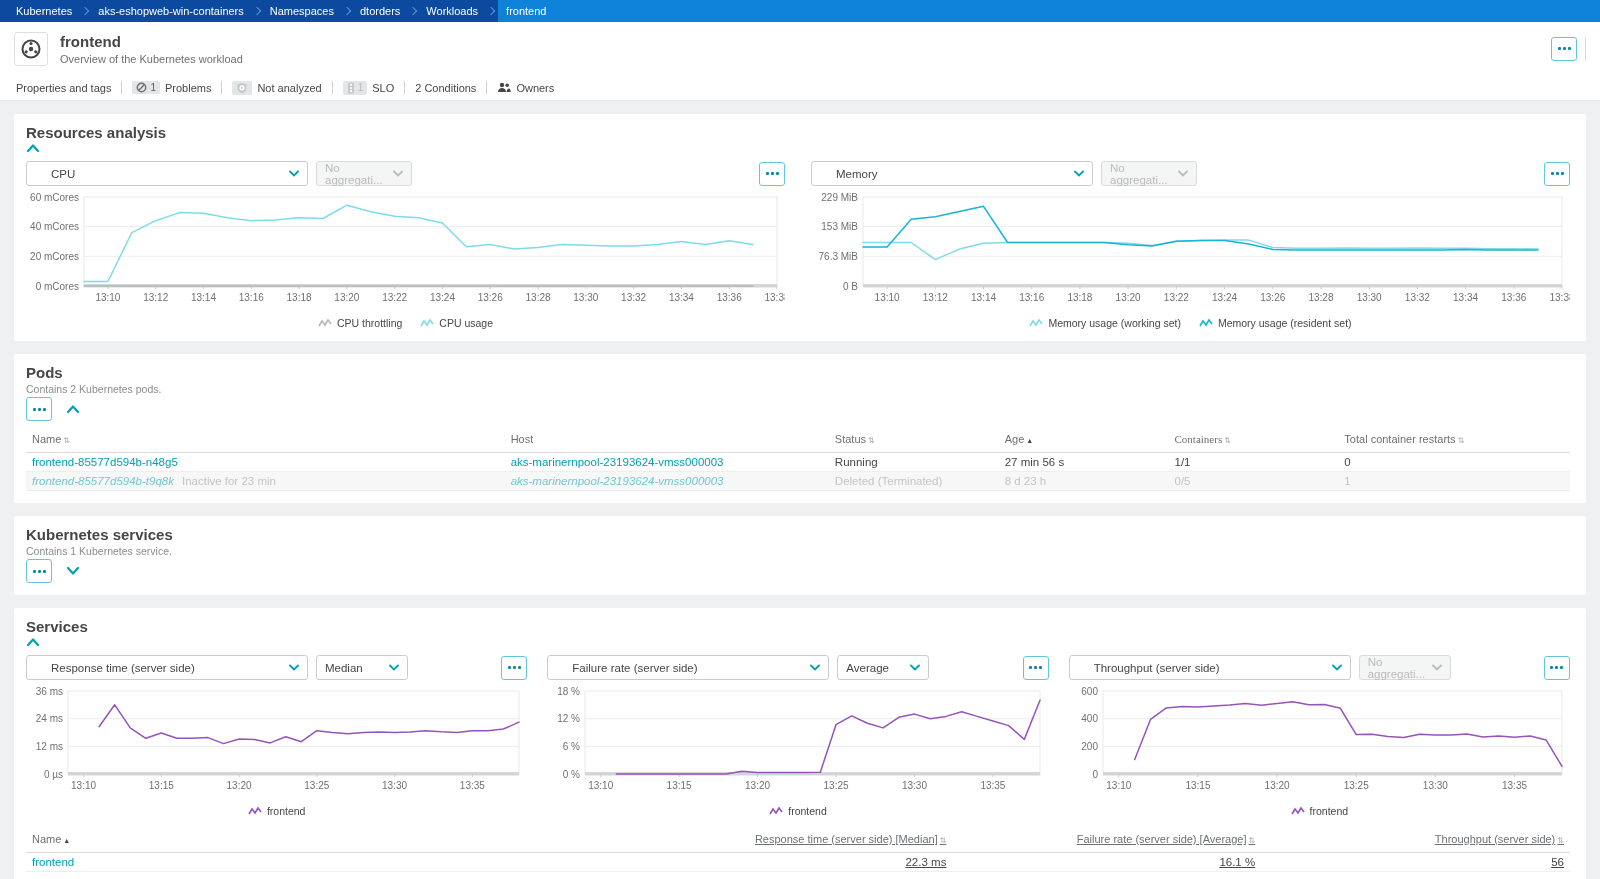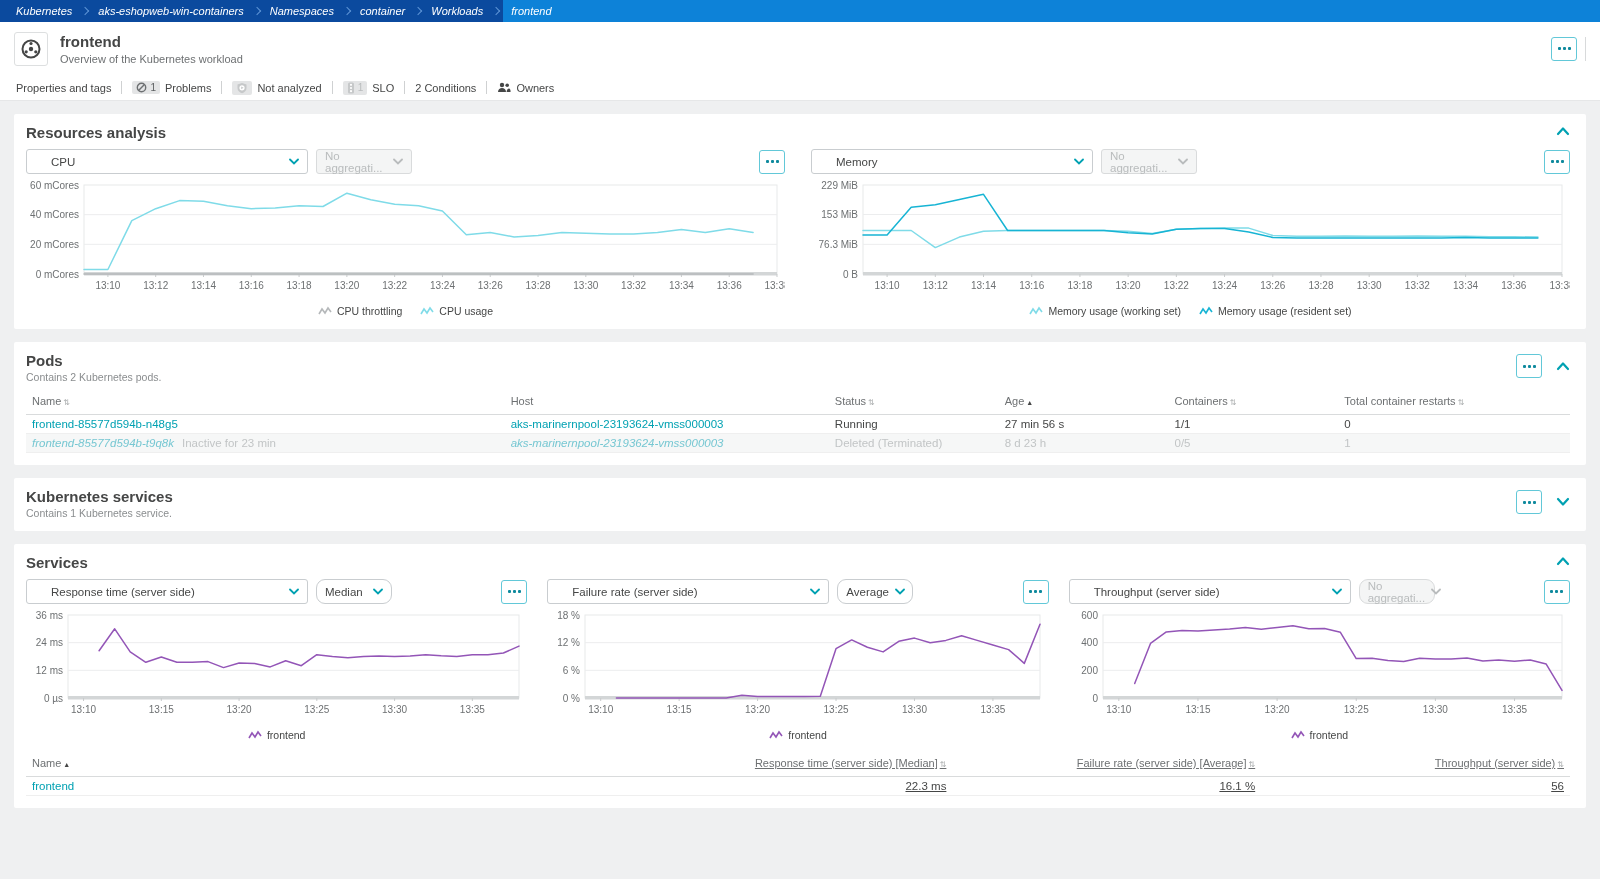--- a/index.html
+++ b/index.html
@@ -1,20 +1,20 @@
 <!DOCTYPE html>
 <html><head>
 <meta charset="utf-8">
 <style>
   * { margin:0; padding:0; box-sizing:border-box; }
   html,body { width:1600px; height:879px; overflow:hidden; }
   body { font-family:"Liberation Sans", sans-serif; background:#eff0f1; color:#454646; }
 
   
-  .crumb-bar { height:22px; background:#0d82d8; display:flex; align-items:stretch; font-size:11px; color:#fff;font-style:italic; }
+  .crumb-bar { height:22px; background:#0d82d8; display:flex; align-items:stretch; font-size:11px; color:#fff; }
   .crumb-dark { display:flex; align-items:center; background:#0b4a9e; padding-left:10px; }
   .crumb-item { padding:0 6px; white-space:nowrap; cursor:pointer; }
   .crumb-sep { width:6px; height:6px; border-top:1.5px solid #5e95d6; border-right:1.5px solid #5e95d6; transform:rotate(45deg); margin:0 4px; flex:none; }
   .crumb-current { display:flex; align-items:center; padding:0 8px; }
 
   
   .page-header { background:#fff; height:53px; display:flex; align-items:center; padding:0 14px; }
   .entity-icon-box { width:34px; height:34px; border:1px solid #dddfe0; border-radius:3px; display:flex; align-items:center; justify-content:center; margin-right:12px; background:#fff; }
   .header-text { flex:1; }
   .header-title { font-size:15px; font-weight:bold; color:#454646; line-height:18px; }
@@ -30,33 +30,33 @@
   .chev { width:14px; height:10px; flex:none; cursor:pointer; }
 
   
   .tab-bar { background:#fff; height:26px; display:flex; align-items:center; padding:0 14px; font-size:11px; color:#454646; border-bottom:1px solid #e6e7e8; }
   .tab-item { display:flex; align-items:center; gap:5px; padding:0 10px; cursor:pointer; height:100%; }
   .tab-div { width:1px; height:13px; background:#cfd1d2; }
   .tab-badge { background:#e4e5e6; border-radius:2px; padding:1px 4px; display:flex; align-items:center; gap:3px; font-size:10px; color:#5b5e60; }
 
   
   .card { background:#fff; margin:13px 14px 0 14px; border-radius:2px; padding:10px 16px 12px 12px; }
-  .card-head { display:flex; align-items:flex-start; }
+  .card-head { display:flex; align-items:flex-start;flex-direction:column; }
   .card-titles { flex:1; }
   .card-title { font-size:15px; font-weight:bold; color:#454646; }
   .card-sub { font-size:10.5px; color:#8a8d8f; margin-top:2px; }
   .card-head-actions { display:flex; align-items:center; gap:14px; padding-top:2px; }
 
   
   .sel-row { display:flex; align-items:center; gap:8px; margin:8px 0 6px 0; }
   .select { height:25px; border:1px solid #c9cdd0; border-radius:3px; background:#fff; display:flex; align-items:center; padding:0 8px; font-size:11.5px; color:#454646; cursor:pointer; }
   .select .lbl { flex:1; }
   .select.metric { width:282px;padding-left:24px; }
   .select.agg { width:96px; }
-  .select.agg-sm { width:76px;border-radius:9px; }
+  .select.agg-sm { width:92px; }
   .select.disabled { background:#f4f5f5; border-color:#d9dbdc; color:#b9bcbd; cursor:default; }
   .sel-chev { width:10px; height:7px; margin-left:6px; flex:none; }
   .spacer { flex:1; }
 
   
   .chart-panel { display:flex; flex-direction:column; }
   .chart-box { width:100%; }
   .legend { display:flex; justify-content:center; gap:18px; margin-top:3px; height:16px; align-items:flex-end; }
   .legend-item { display:flex; align-items:center; gap:5px; font-size:10.5px; color:#454646; }
   .legend-item svg { flex:none; }
@@ -81,21 +81,21 @@
 <body>
 
 <div class="crumb-bar">
   <div class="crumb-dark">
     <span class="crumb-item">Kubernetes</span>
     <span class="crumb-sep"></span>
     <span class="crumb-item">aks-eshopweb-win-containers</span>
     <span class="crumb-sep"></span>
     <span class="crumb-item">Namespaces</span>
     <span class="crumb-sep"></span>
-    <span class="crumb-item">container</span>
+    <span class="crumb-item">dtorders</span>
     <span class="crumb-sep"></span>
     <span class="crumb-item">Workloads</span>
     <span class="crumb-sep"></span>
   </div>
   <div class="crumb-current">
     <span>frontend</span>
   </div>
 </div>
 
 <div class="page-header">
@@ -368,21 +368,21 @@
       </svg>
     </div>
   </div>
   <table style="margin-top:4px;">
     <thead>
       <tr>
         <th style="width:31%;"><span>Name</span><span class="sort-ic">⇅</span></th>
         <th style="width:21%;"><span>Host</span></th>
         <th style="width:11%;"><span>Status</span><span class="sort-ic">⇅</span></th>
         <th style="width:11%;"><span>Age</span><span class="sort-asc">▲</span></th>
-        <th style="width:11%;"><span>Containers</span><span class="sort-ic">⇅</span></th>
+        <th style="width:11%;font-family:Liberation Serif, serif;"><span>Containers</span><span class="sort-ic">⇅</span></th>
         <th><span>Total container restarts</span><span class="sort-ic">⇅</span></th>
       </tr>
     </thead>
     <tbody>
       <tr>
         <td><span class="link">frontend-85577d594b-n48g5</span></td>
         <td><span class="link">aks-marinernpool-23193624-vmss000003</span></td>
         <td>Running</td>
         <td>27 min 56 s</td>
         <td>1/1</td>

